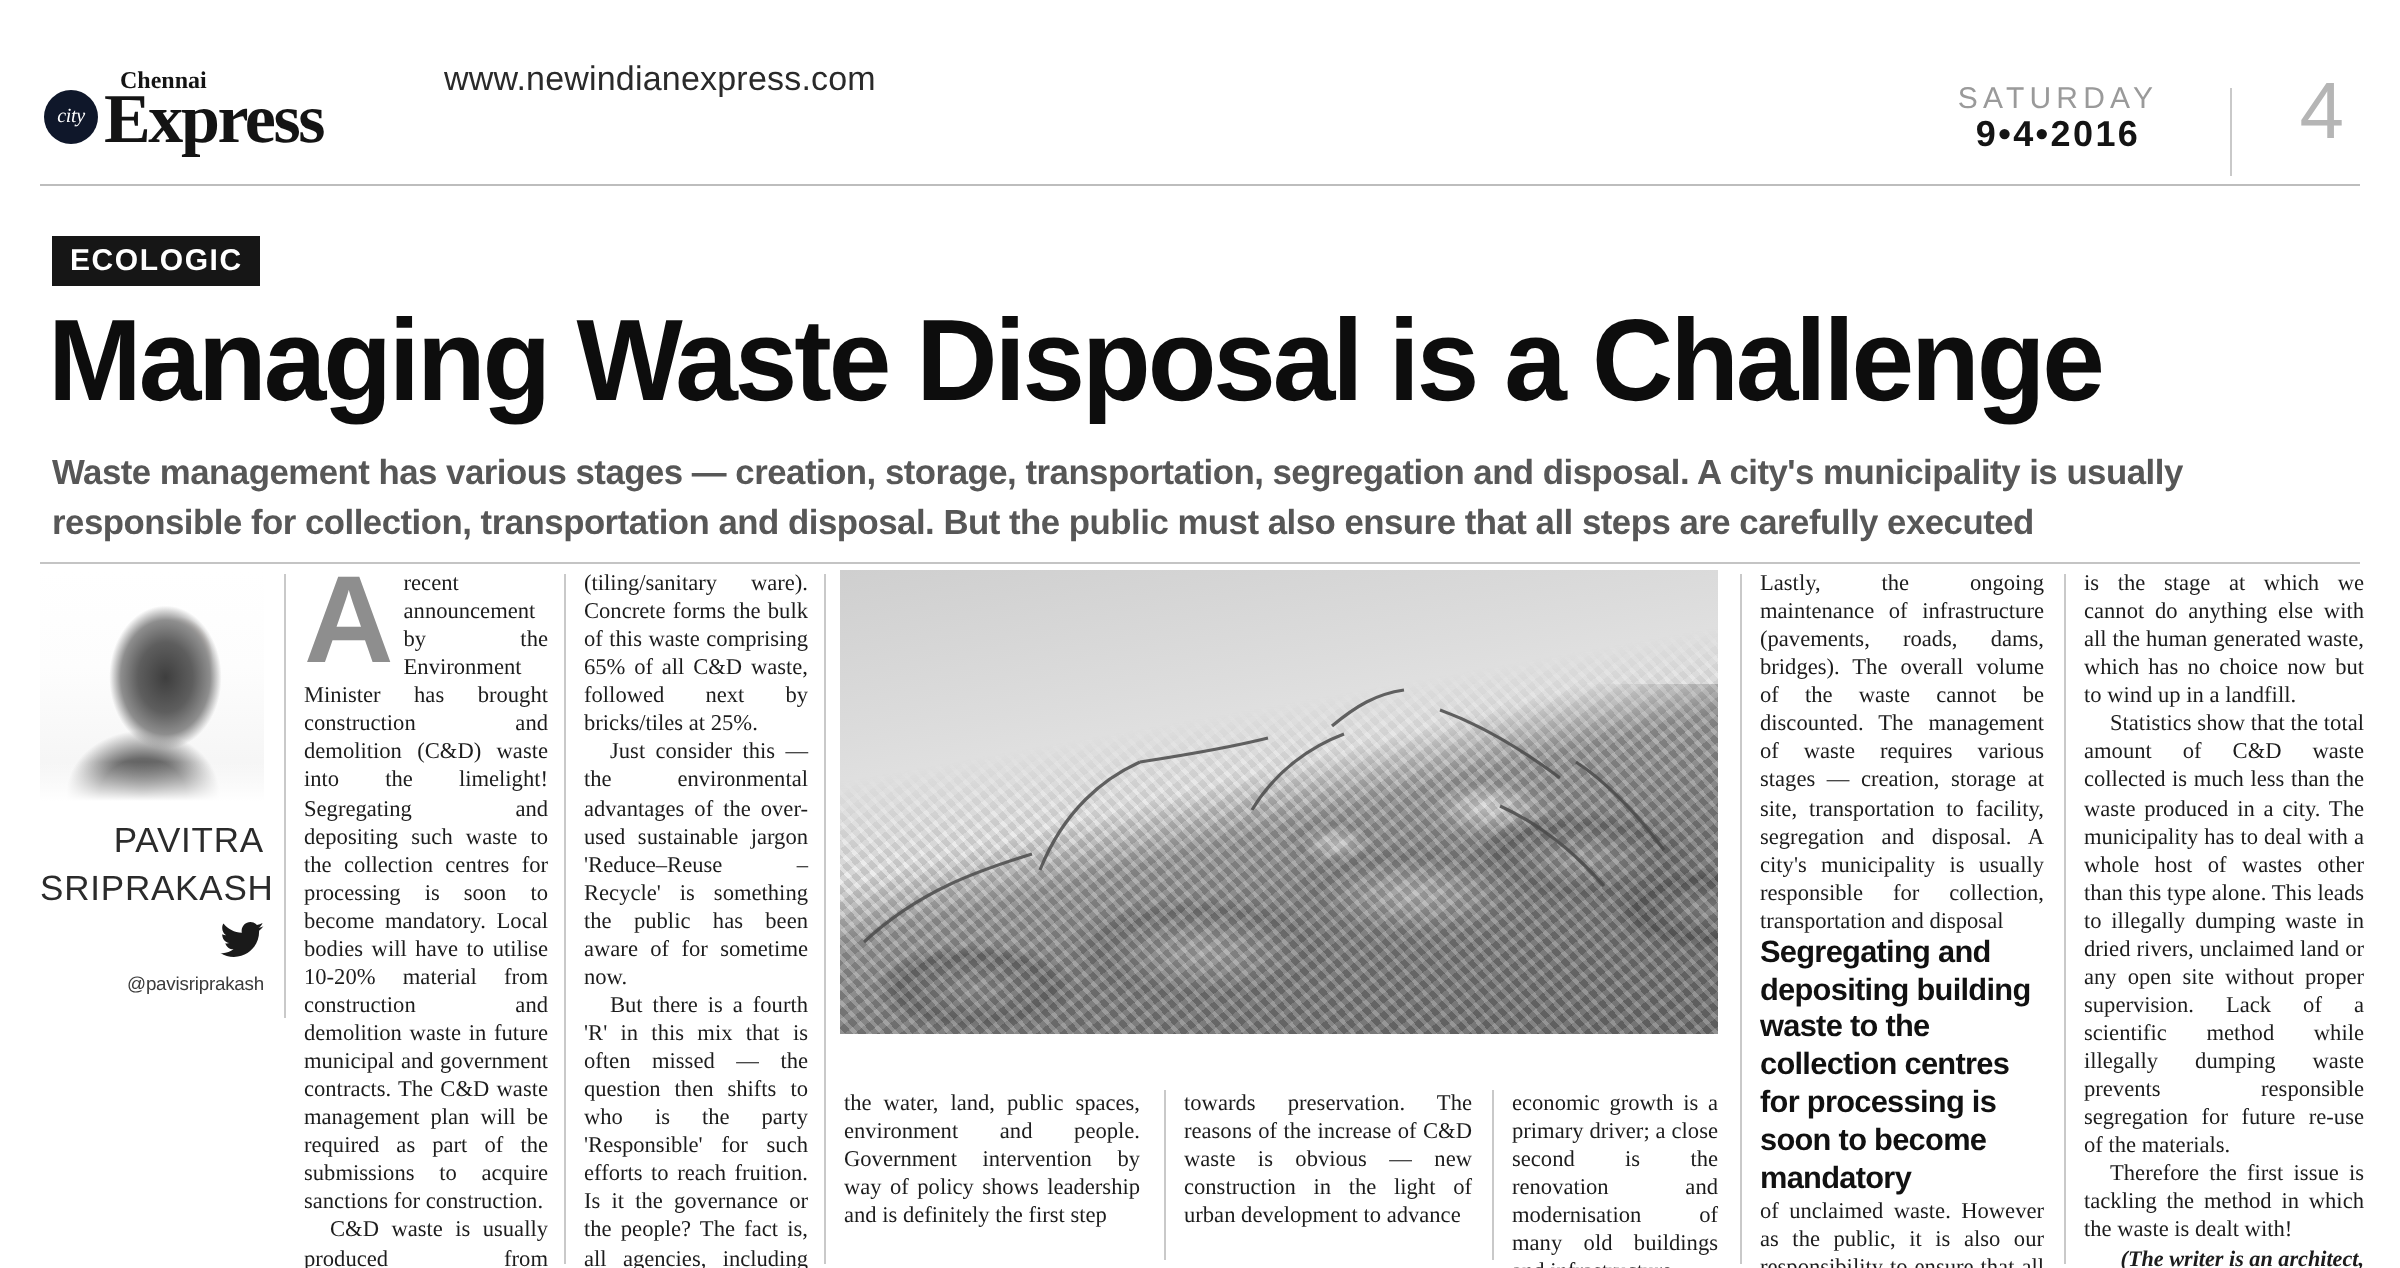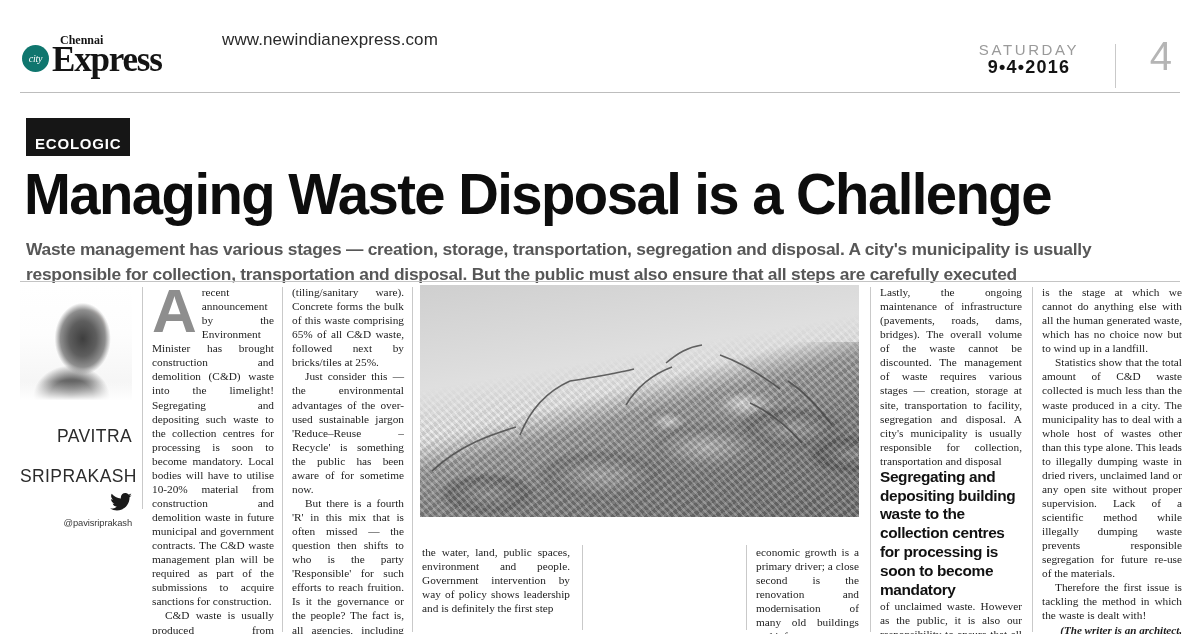--- a/index.html
+++ b/index.html
@@ -34,21 +34,21 @@
     left: 22px;
     top: 36px;
     display: flex;
     align-items: flex-end;
     gap: 3px;
   }
   .city-badge {
     width: 27px;
     height: 27px;
     border-radius: 50%;
-    background: #0f766e;
+    background: #0f172a;
     color: #fff;
     font-family: "Liberation Serif", serif;
     font-size: 10px;
     font-style: italic;
     display: flex;
     align-items: center;
     justify-content: center;
     margin-bottom: 3px;
     letter-spacing: -0.2px;
   }
@@ -143,21 +143,21 @@
   
   .kicker-wrap { padding: 22px 0 0 26px; }
   .kicker {
     display: inline-block;
     background: #161616;
     color: #fff;
     font-family: "Liberation Sans", sans-serif;
     font-weight: bold;
     font-size: 15px;
     letter-spacing: 0.8px;
-    padding: 17px 9px 4px 9px;
+    padding: 4px 9px 4px 9px;
   }
   .headline {
     margin: 9px 0 0 24px;
     font-family: "Liberation Sans", sans-serif;
     font-weight: bold;
     font-size: 58px;
     line-height: 1.0;
     letter-spacing: -1.6px;
     color: #0d0d0d;
     transform: scaleX(0.97);
@@ -241,21 +241,21 @@
     height: 26px;
     background: linear-gradient(180deg, rgba(255,255,255,0) 0%, #ffffff 75%);
   }
   .author-name {
     font-family: "Liberation Sans", sans-serif;
     font-size: 17.5px;
     letter-spacing: 0.4px;
     line-height: 1.12;
     text-align: right;
     color: #2b2b2b;
-    margin-top: 20px;
+    margin-top: 4px;
   }
   .author-social {
     text-align: right;
     margin-top: 7px;
   }
   .tw-bird { display: inline-block; }
   .author-handle {
     font-family: "Liberation Sans", sans-serif;
     font-size: 9.4px;
     color: #3a3a3a;
@@ -450,20 +450,23 @@
         </svg>
       </div>
     </div>
 
     <div class="col" style="left:272px; top:260px; width:112px;"></div>
 
     <div class="col" style="left:402px; top:260px; width:148px;">
       <p class="noindent">the water, land, public spaces, environment and people. Government intervention by way of policy shows leadership and is definitely the first step</p>
     </div>
 
+    <div class="col" style="left:572px; top:260px; width:144px;">
+      <p class="noindent">towards preservation. The reasons of the increase of C&amp;D waste is obvious — new construction in the light of urban development to advance</p>
+    </div>
 
     <div class="col" style="left:736px; top:260px; width:103px;">
       <p class="noindent">economic growth is a primary driver; a close second is the renovation and modernisation of many old buildings and infrastructure.</p>
     </div>
 
     <div class="col" style="left:860px; width:142px;">
       <p class="noindent">Lastly, the ongoing maintenance of infrastructure (pavements, roads, dams, bridges). The overall volume of the waste cannot be discounted. The management of waste requires various stages — creation, storage at site, transportation to facility, segregation and disposal. A city's municipality is usually responsible for collection, transportation and disposal</p>
       <p class="pullquote">Segregating and depositing building waste to the collection centres for processing is soon to become mandatory</p>
       <p class="noindent">of unclaimed waste. However as the public, it is also our responsibility to ensure that all the steps are carefully completed to guarantee minimum final wastage. Final wastage</p>
     </div>

